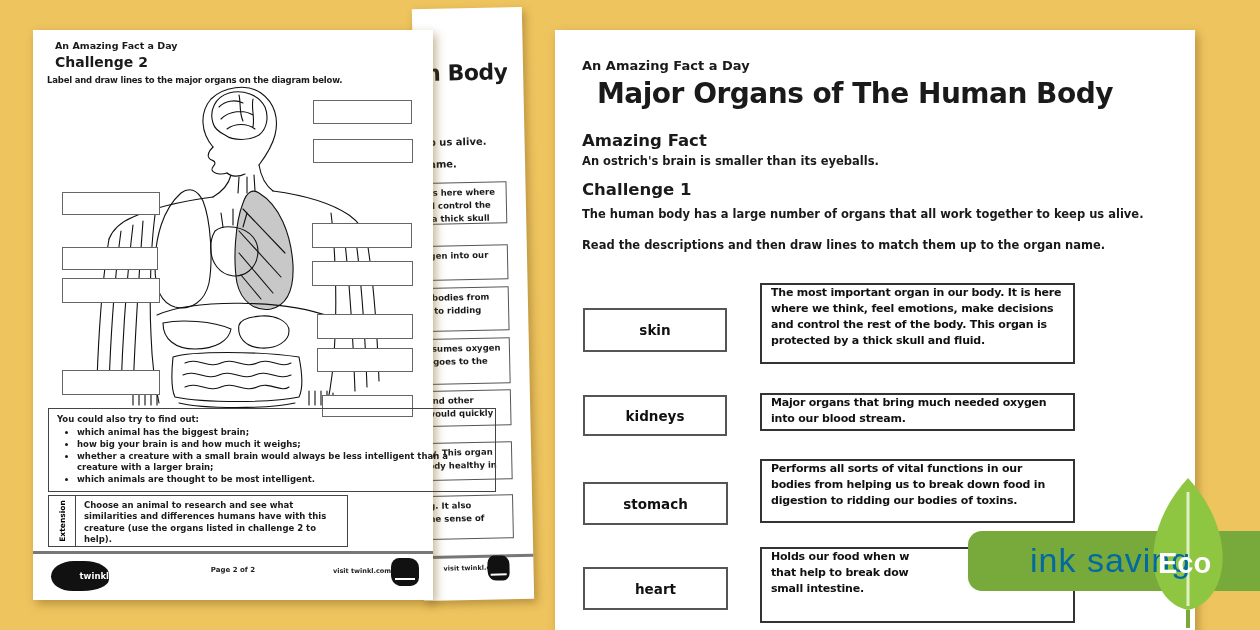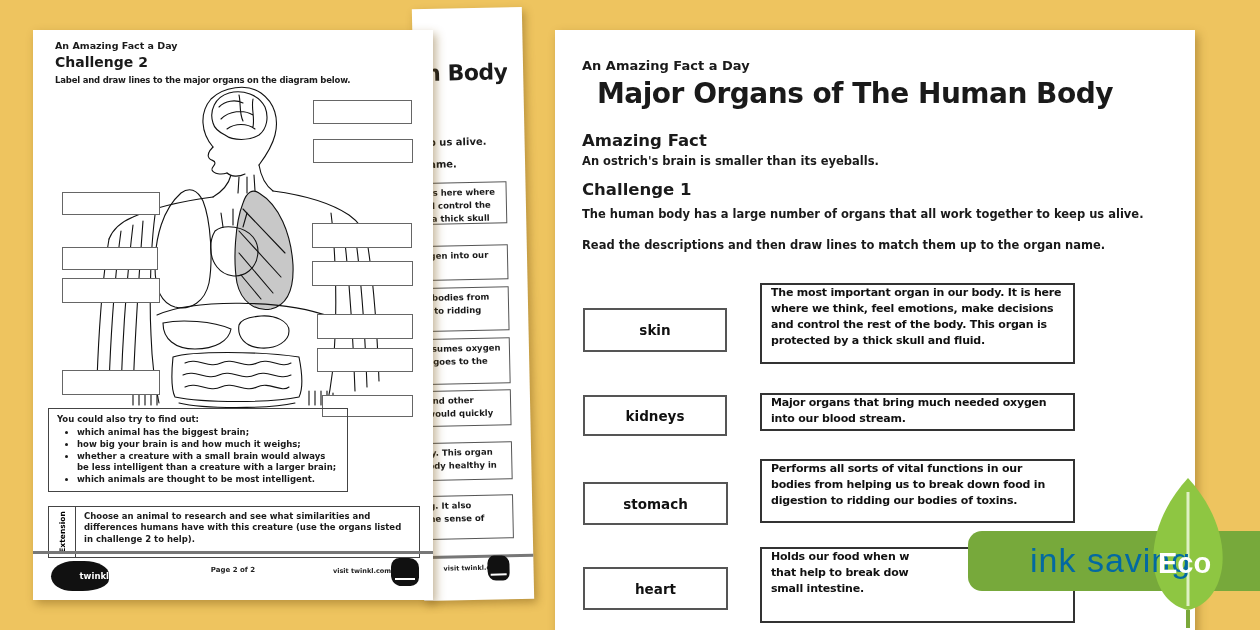--- a/index.html
+++ b/index.html
@@ -76,21 +76,21 @@
     </div>
 
     <div class="footer-rule" style="left:-6px;top:547px;width:116px;"></div>
     <div class="footer-small" style="left:20px;top:556px;font-size:6.5px;">visit twinkl.com</div>
     <div class="stamp" style="left:64px;top:548px;width:22px;height:25px;"></div>
   </div>
 
   <div class="page" style="left:33px;top:30px;width:400px;height:570px;">
     <div class="abs b" style="left:22px;top:10px;font-size:9.5px;">An Amazing Fact a Day</div>
     <div class="abs b" style="left:22px;top:24px;font-size:14px;">Challenge 2</div>
-    <div class="abs b" style="left:22px;top:45px;font-size:8.5px;letter-spacing:-0.2px;">Label and draw lines to the major organs on the diagram below.</div>
+    <div class="abs b" style="left:14px;top:45px;font-size:8.5px;letter-spacing:-0.2px;">Label and draw lines to the major organs on the diagram below.</div>
 
     <svg class="abs" style="left:30px;top:55px;" width="360" height="325" viewBox="0 0 360 325">
       <g fill="none" stroke="#111" stroke-width="1.1" stroke-linecap="round">
 
         <path d="M150,62 C138,48 136,28 148,14 C160,2 184,-2 198,8 C212,18 216,34 212,50 C209,62 202,72 196,80"></path>
         <path d="M150,62 C146,66 144,70 146,73 C148,76 152,75 152,78 C152,81 148,82 149,85 C151,89 158,90 164,88"></path>
         <path d="M164,88 C168,92 176,92 182,89"></path>
 
         <path d="M150,38 C146,26 152,12 166,8 C180,4 196,10 202,22 C206,32 204,44 196,50 C186,56 170,56 162,50 C154,46 151,42 150,38 Z"></path>
         <path d="M156,22 C162,16 172,14 180,18 M158,34 C166,26 180,24 190,30 M164,44 C172,38 184,38 192,44 M176,10 C178,18 176,28 180,36 M190,14 C188,24 192,32 190,42"></path>
@@ -137,31 +137,31 @@
     <div class="lbl-box" style="left:29px;top:340px;width:96px;height:23px;"></div>
 
     <div class="lbl-box" style="left:280px;top:70px;width:97px;height:22px;"></div>
     <div class="lbl-box" style="left:280px;top:109px;width:98px;height:22px;"></div>
     <div class="lbl-box" style="left:279px;top:193px;width:98px;height:23px;"></div>
     <div class="lbl-box" style="left:279px;top:231px;width:99px;height:23px;"></div>
     <div class="lbl-box" style="left:284px;top:284px;width:94px;height:23px;"></div>
     <div class="lbl-box" style="left:284px;top:318px;width:94px;height:22px;"></div>
     <div class="lbl-box" style="left:289px;top:365px;width:89px;height:20px;"></div>
 
-    <div class="try-box" style="left:15px;top:378px;width:300px;height:84px;">
+    <div class="try-box" style="left:15px;top:378px;width:448px;height:84px;">
       <div>You could also try to find out:</div>
       <ul>
         <li>which animal has the biggest brain;</li>
         <li>how big your brain is and how much it weighs;</li>
         <li>whether a creature with a small brain would always be less intelligent than a creature with a larger brain;</li>
         <li>which animals are thought to be most intelligent.</li>
       </ul>
     </div>
 
-    <div class="ext-box" style="left:15px;top:476px;width:372px;height:52px;">
+    <div class="ext-box" style="left:15px;top:465px;width:300px;height:52px;">
       <div class="ext-label-cell">
         <span>Extension</span>
       </div>
       <div class="ext-text">Choose an animal to research and see what similarities and differences humans have with this creature (use the organs listed in challenge 2 to help).</div>
     </div>
 
     <div class="footer-rule" style="left:0;top:521px;width:100%;"></div>
     <div class="twinkl-blob" style="left:18px;top:531px;width:58px;height:30px;">
       <span>twinkl</span>
     </div>

